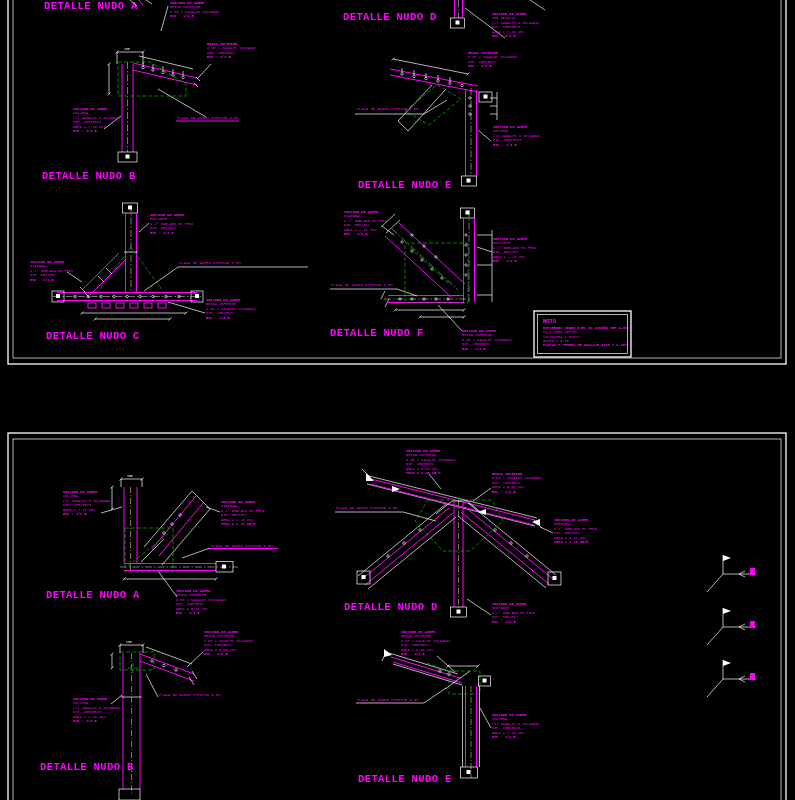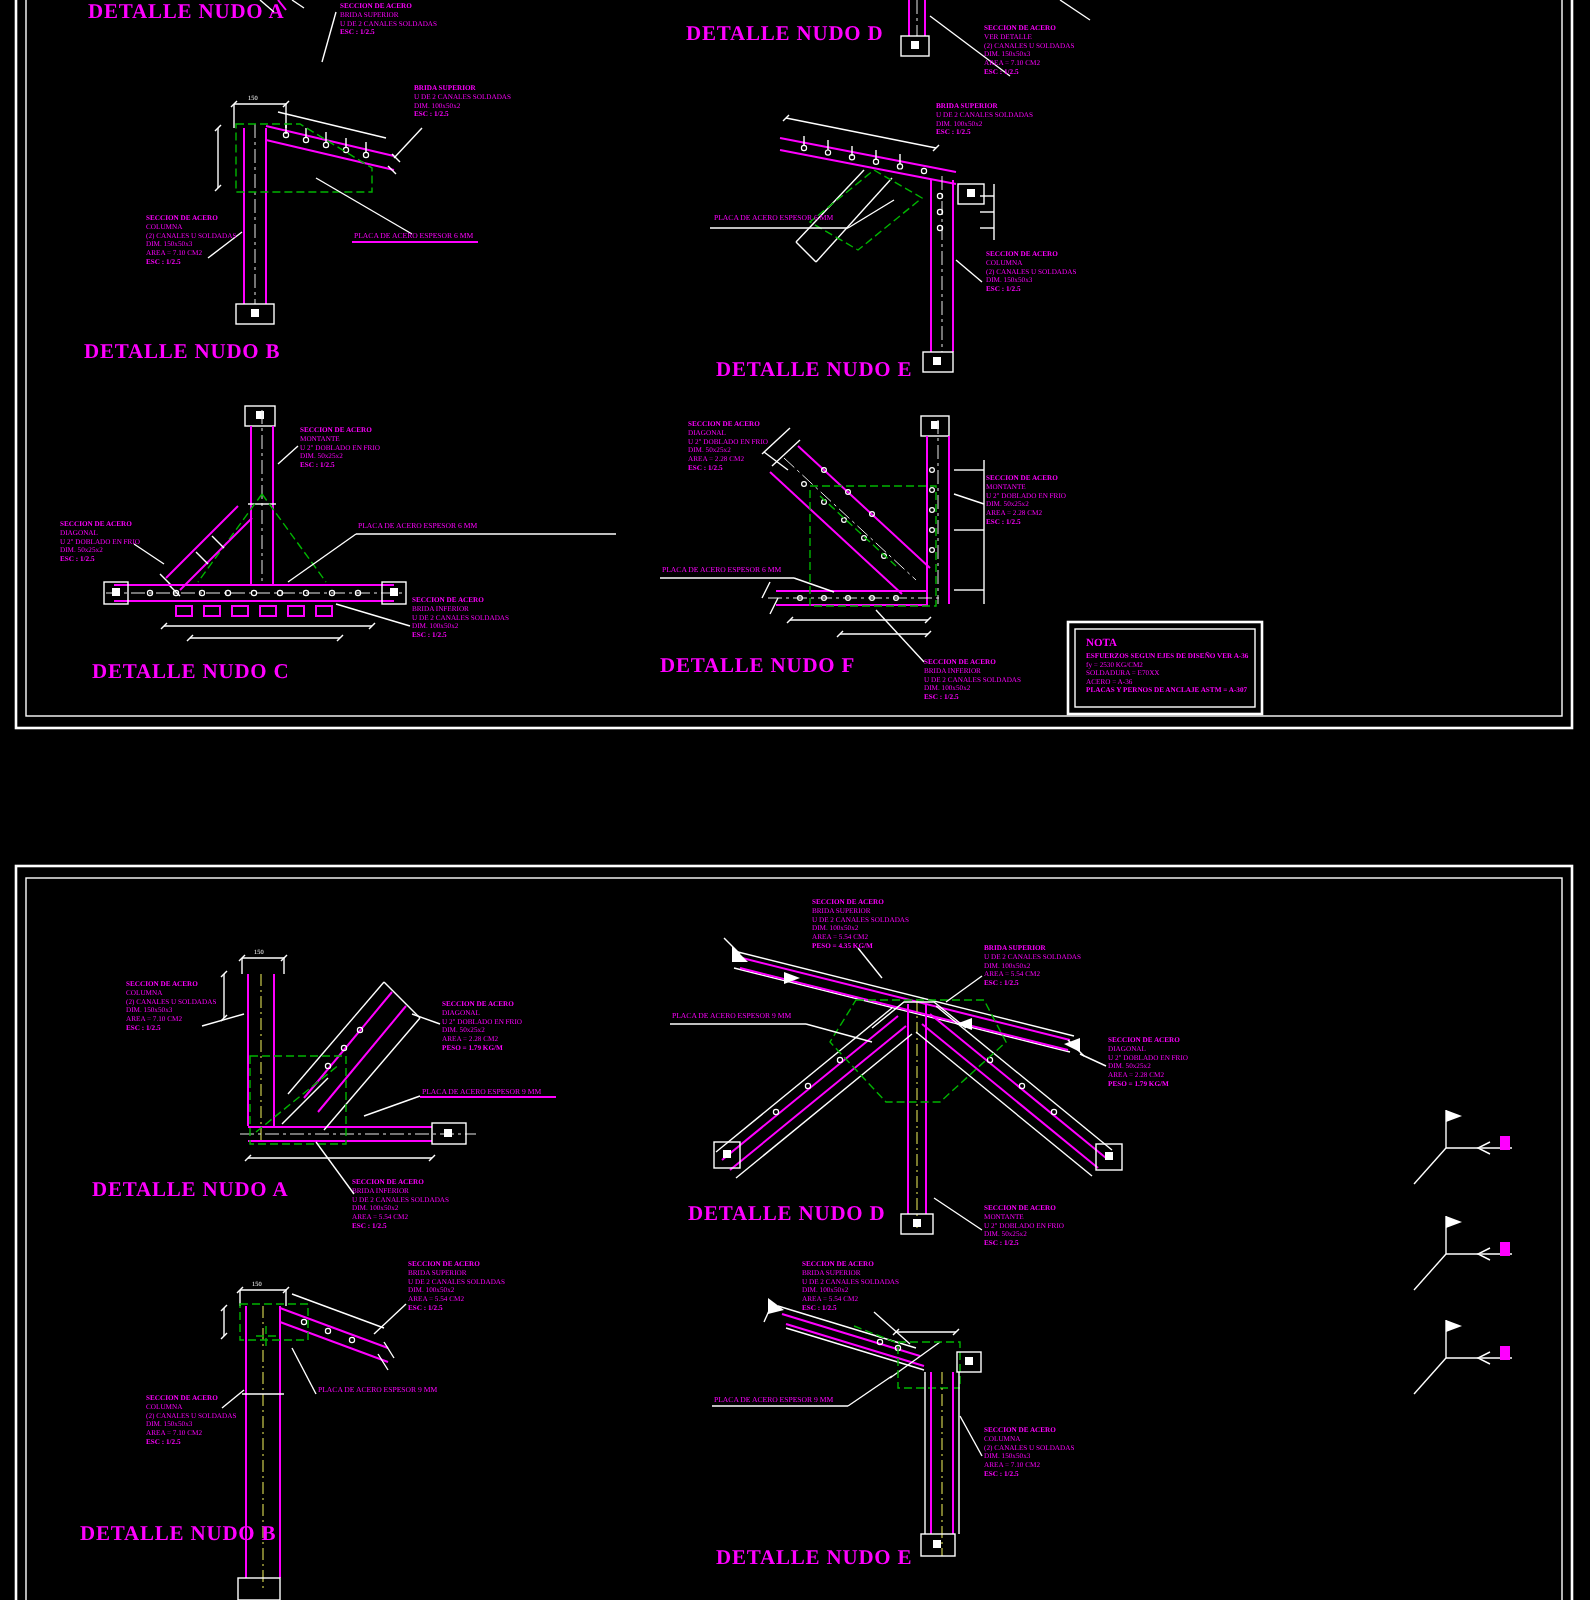--- a/index.html
+++ b/index.html
@@ -1,17 +1,17 @@
 <!DOCTYPE html>
 <html><head>
 <meta charset="utf-8">
 <style>
   html,body{margin:0;padding:0;background:#000;}
   #stage{position:relative;width:795px;height:800px;background:#000;overflow:hidden;
-         font-family:Liberation Serif, serif;}
+         font-family:Liberation Mono, monospace;}
   svg{display:block}
   .lm{stroke:#ff00ff;stroke-width:1;fill:none}
   .lw{stroke:#ffffff;stroke-width:.7;fill:none}
   .lwB{stroke:#ffffff;stroke-width:1.3;fill:none}
   .lwd{stroke:#e8e8e8;stroke-width:.5;fill:none;stroke-dasharray:7 2 1.5 2}
   .lg{stroke:#00b400;stroke-width:.7;fill:none;stroke-dasharray:4 2}
   .ly{stroke:#cccc4d;stroke-width:.6;fill:none;stroke-dasharray:6 2 1 2}
   .bolt{stroke:#ffffff;stroke-width:.6;fill:none}
   .dotw{fill:#ffffff;stroke:none}
   .fm{fill:#ff00ff;stroke:none}

